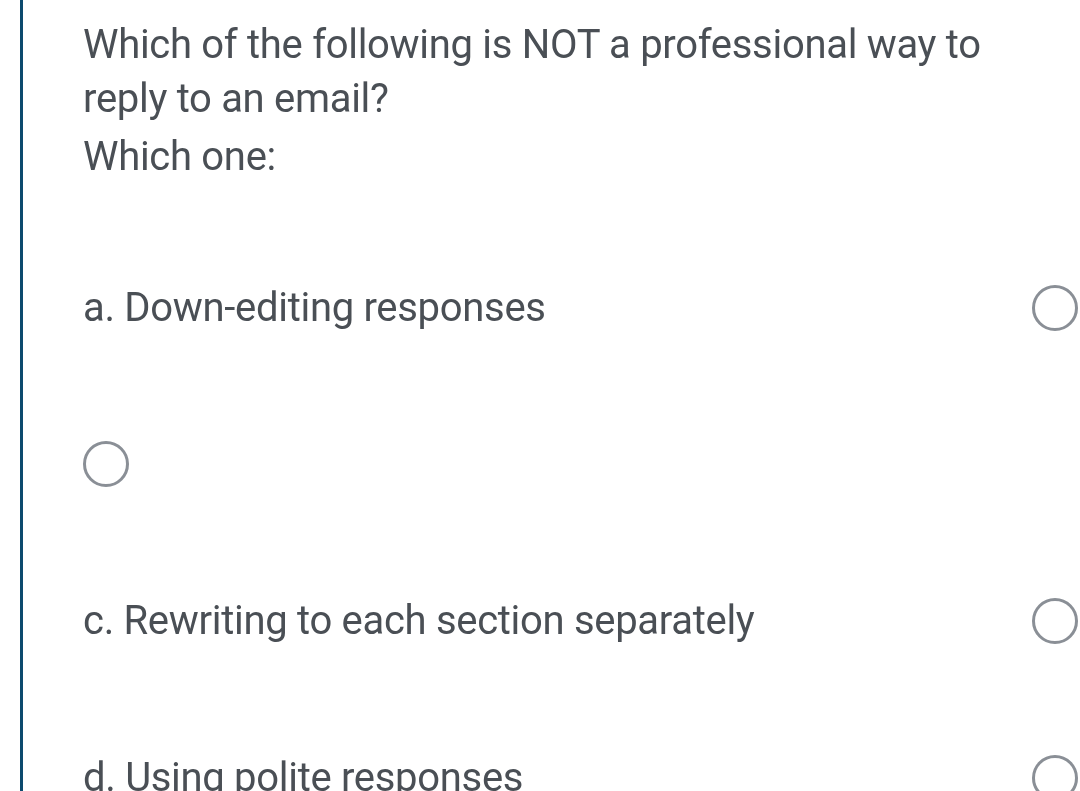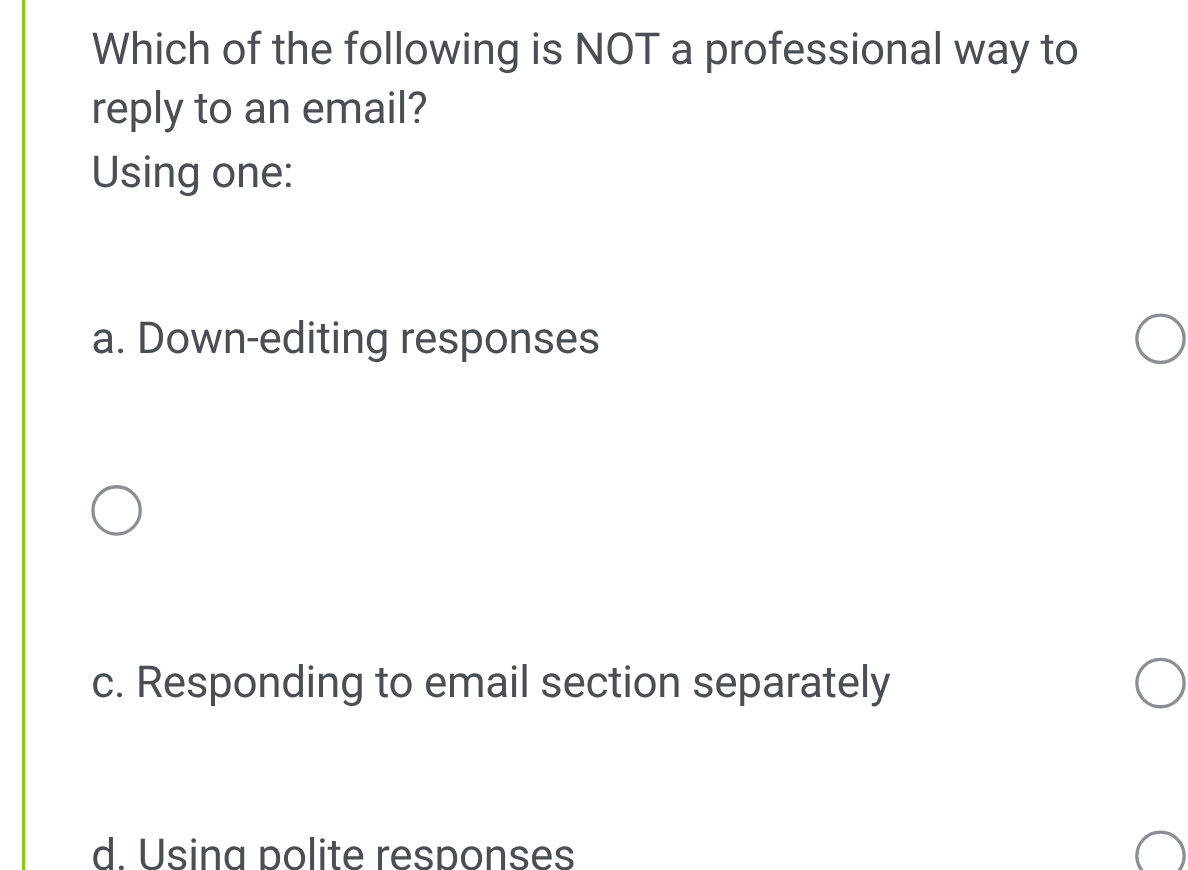--- a/index.html
+++ b/index.html
@@ -9,21 +9,21 @@
     }
     body {
       font-family: -apple-system, BlinkMacSystemFont, "Segoe UI", Roboto, Helvetica, Arial, sans-serif;
       background: #ffffff;
       width: 1080px;
       height: 791px;
       position: relative;
       color: #3c4043;
     }
     .container {
-      border-left: 3px solid #84cc16;
+      border-left: 3px solid #0c4a6e;
       padding-left: 60px;
       padding-top: 18px;
       margin-left: 20px;
       height: 100%;
     }
     .question-text {
       font-size: 40px;
       line-height: 1.35;
       color: #4a4f55;
       letter-spacing: -0.3px;
@@ -63,32 +63,32 @@
       flex-shrink: 0;
       cursor: pointer;
       margin-right: -8px;
     }
   </style>
 </head>
 <body>
 
 <div class="container">
   <div class="question-text">Which of the following is NOT a professional way to reply to an email?</div>
-  <div class="select-one">Using one:</div>
+  <div class="select-one">Which one:</div>
 
   <div class="options">
     <div class="option-row">
       <span class="option-label">a. Down-editing responses</span>
       <span class="radio"></span>
     </div>
     <div class="option-row">
       <span class="radio"></span>
     </div>
     <div class="option-row">
-      <span class="option-label">c. Responding to email section separately</span>
+      <span class="option-label">c. Rewriting to each section separately</span>
       <span class="radio"></span>
     </div>
     <div class="option-row">
       <span class="option-label">d. Using polite responses</span>
       <span class="radio"></span>
     </div>
   </div>
 </div>
 
 </body></html>

